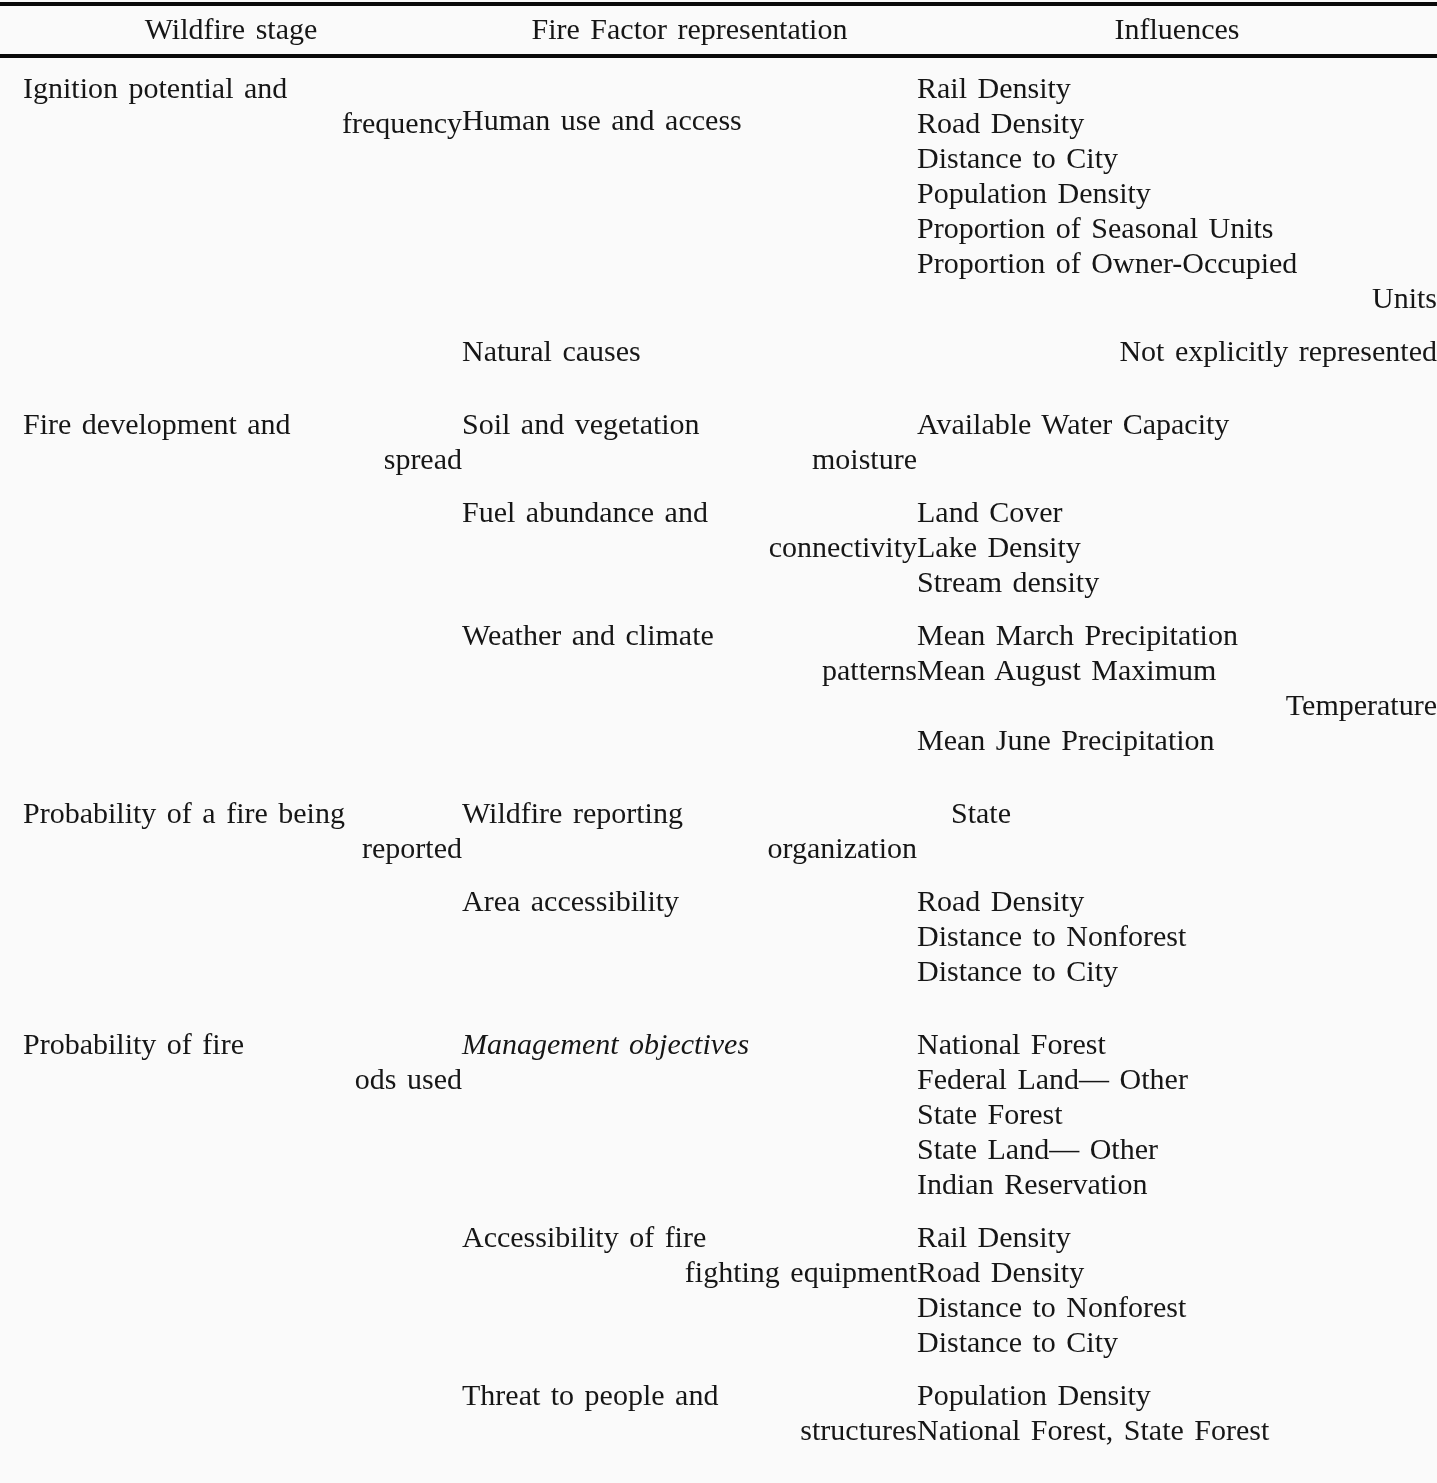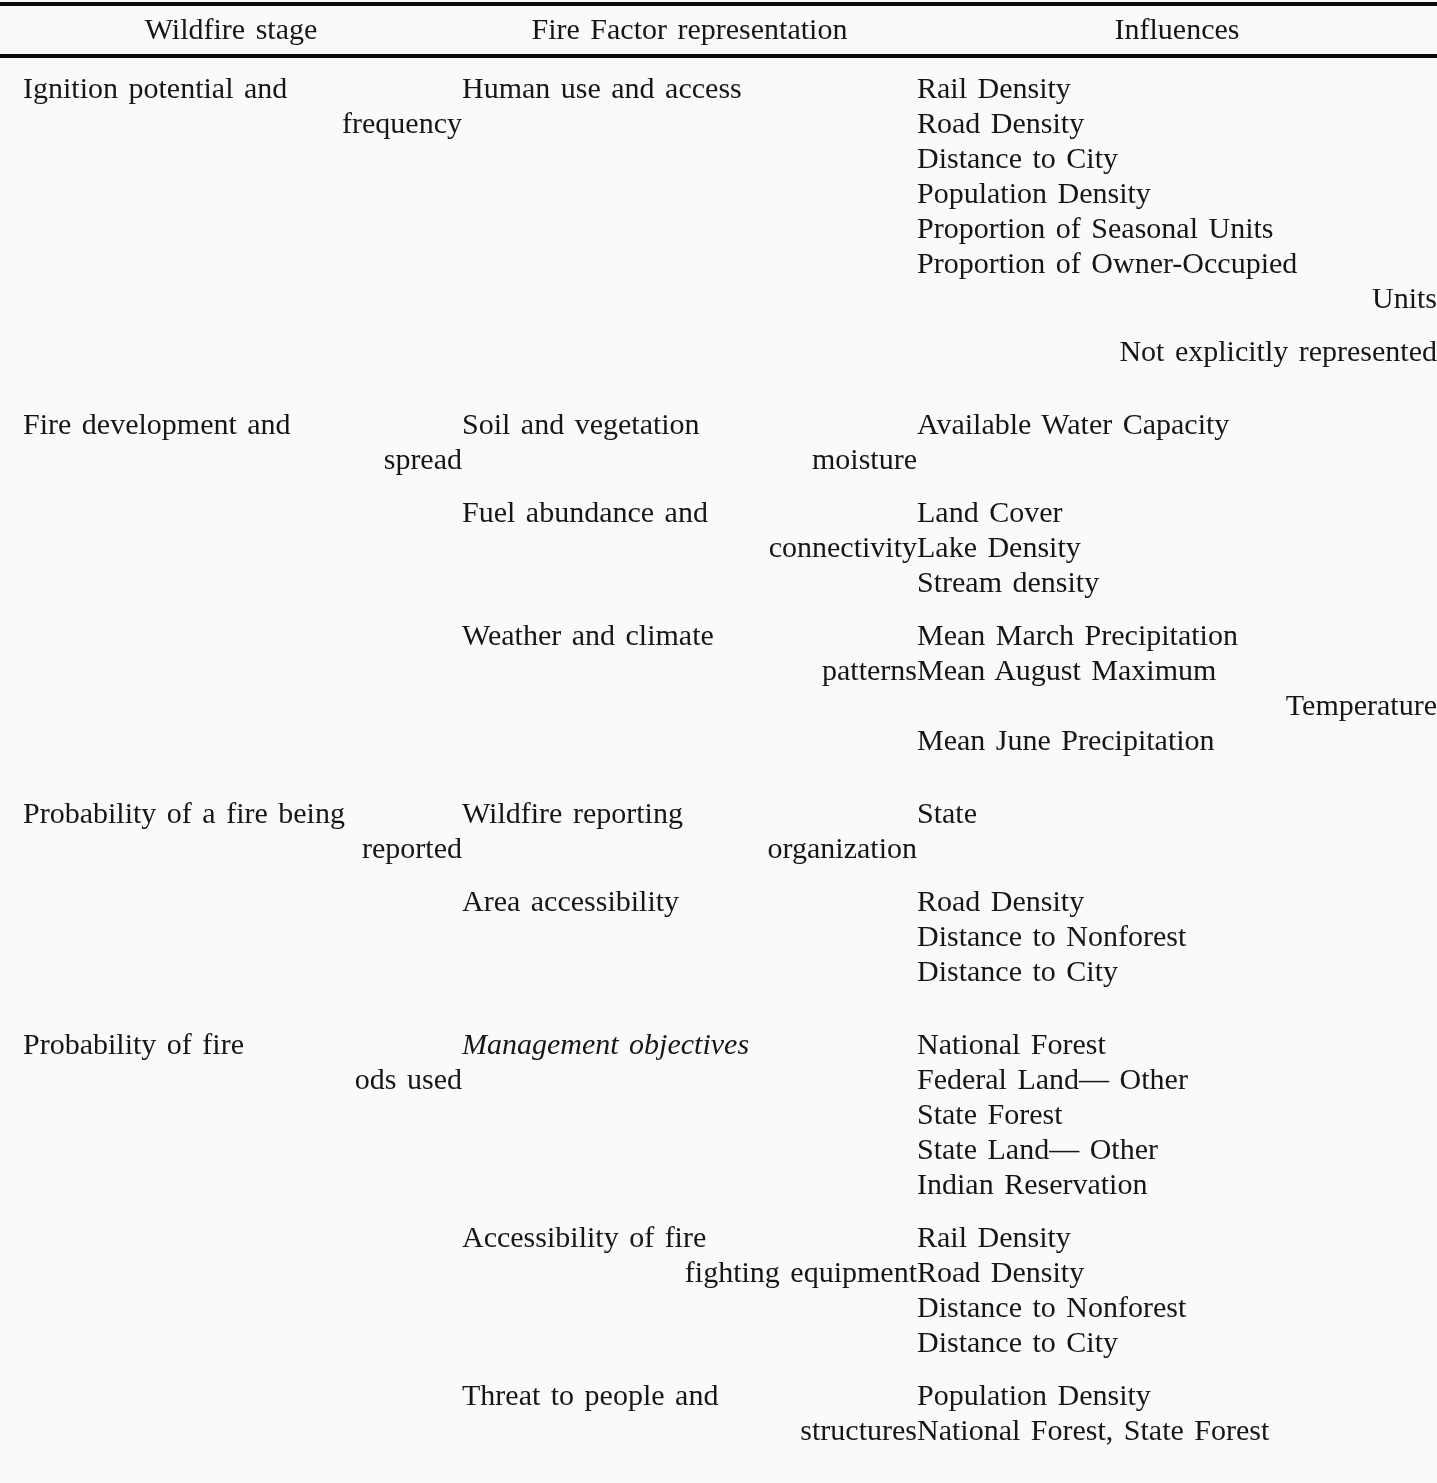--- a/index.html
+++ b/index.html
@@ -85,32 +85,35 @@
     <div class="hdr-cell">Fire Factor representation</div>
     <div class="hdr-cell">Influences</div>
   </div>
   <div class="midrule"></div>
   <div class="tbody">
       <div class="group">
         <div class="cell stage">
           <div class="line">Ignition potential and</div>
           <div class="line cont">frequency</div>
         </div>
-        <div class="cell influence" style="grid-row: 1;">
+        <div class="cell influence" style="grid-row: 1; margin-top: 32px;">
           <div class="line">Human use and access</div>
         </div>
         <div class="cell factors" style="grid-row: 1;">
           <div class="line">Rail Density</div>
           <div class="line">Road Density</div>
           <div class="line">Distance to City</div>
           <div class="line">Population Density</div>
           <div class="line">Proportion of Seasonal Units</div>
           <div class="line">Proportion of Owner-Occupied</div>
           <div class="line cont">Units</div>
         </div>
+        <div class="cell influence" style="grid-row: 2;">
+          <div class="line">Natural causes</div>
+        </div>
         <div class="cell factors" style="grid-row: 2; text-align: right;">
           <div class="line">Not explicitly represented</div>
         </div>
       </div>
       <div class="group">
         <div class="cell stage">
           <div class="line">Fire development and</div>
           <div class="line cont">spread</div>
         </div>
         <div class="cell influence" style="grid-row: 1;">
@@ -142,21 +145,21 @@
       </div>
       <div class="group">
         <div class="cell stage">
           <div class="line">Probability of a fire being</div>
           <div class="line cont">reported</div>
         </div>
         <div class="cell influence" style="grid-row: 1;">
           <div class="line">Wildfire reporting</div>
           <div class="line cont">organization</div>
         </div>
-        <div class="cell factors" style="grid-row: 1;">
+        <div class="cell factors" style="grid-row: 1; margin-left: 34px;">
           <div class="line">State</div>
         </div>
         <div class="cell influence" style="grid-row: 2;">
           <div class="line">Area accessibility</div>
         </div>
         <div class="cell factors" style="grid-row: 2;">
           <div class="line">Road Density</div>
           <div class="line">Distance to Nonforest</div>
           <div class="line">Distance to City</div>
         </div>

